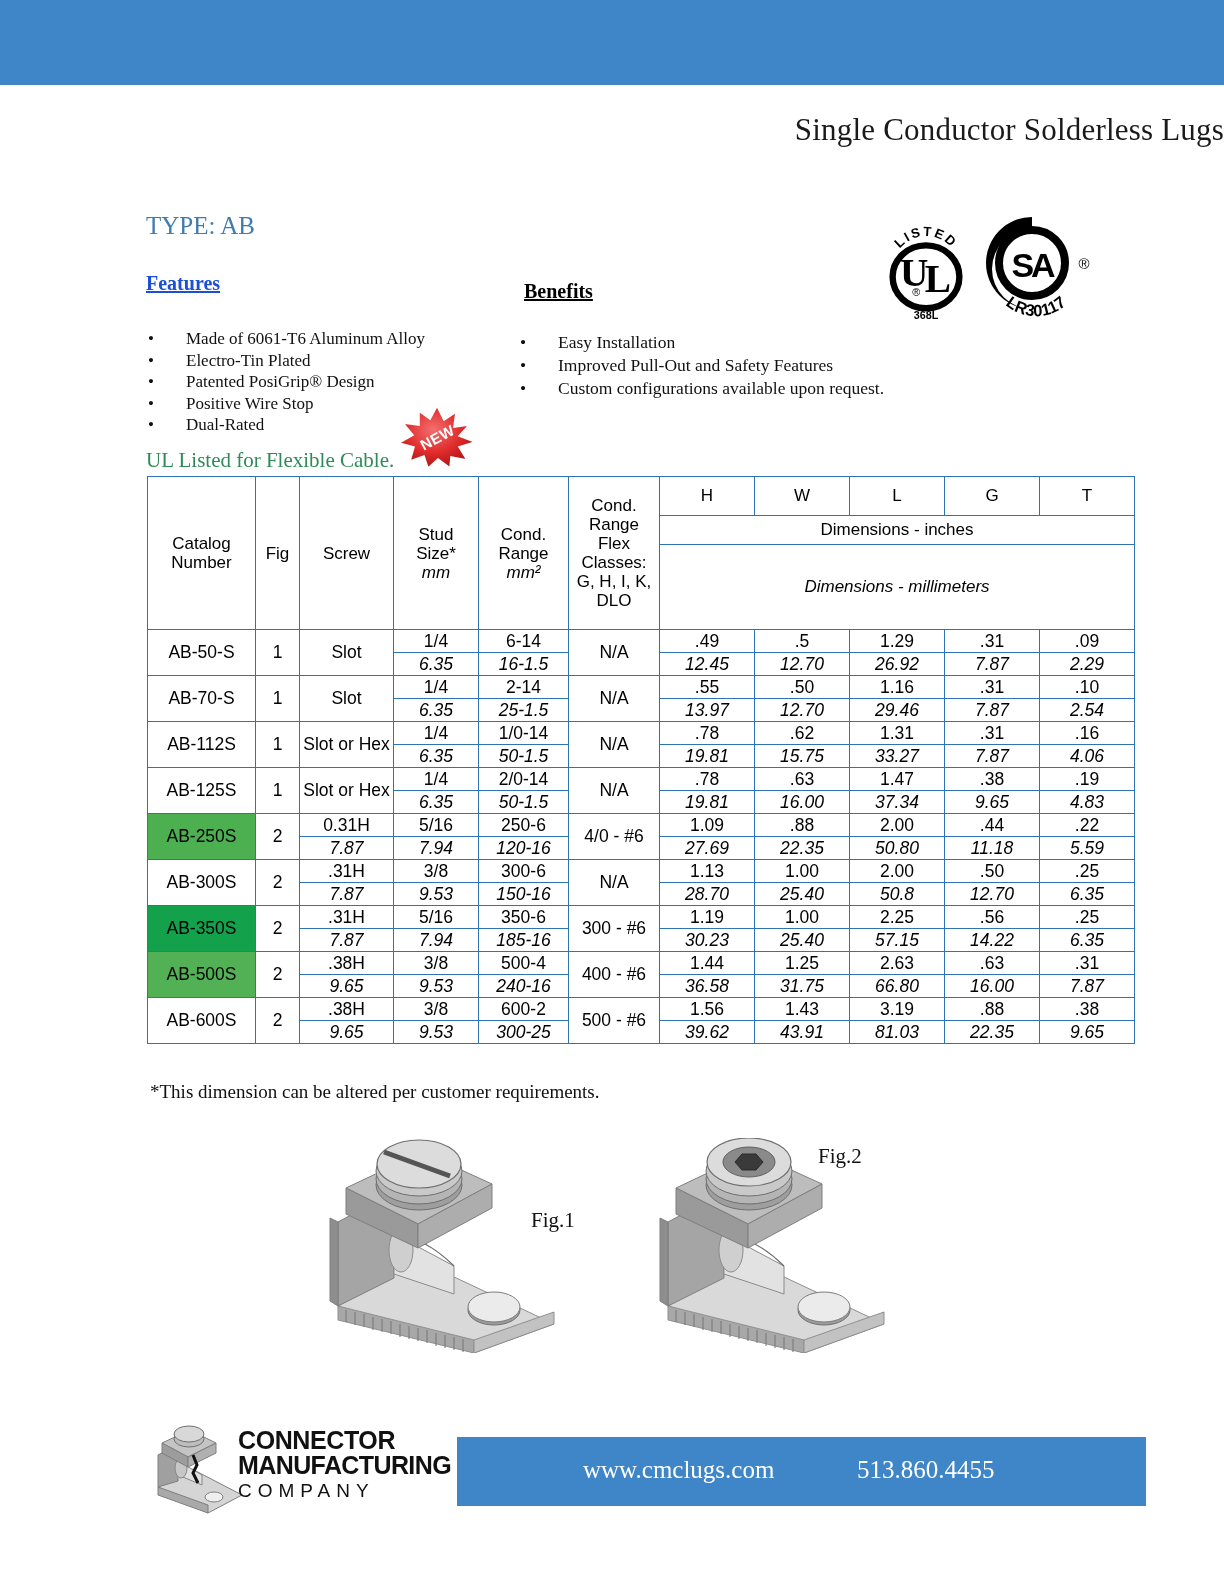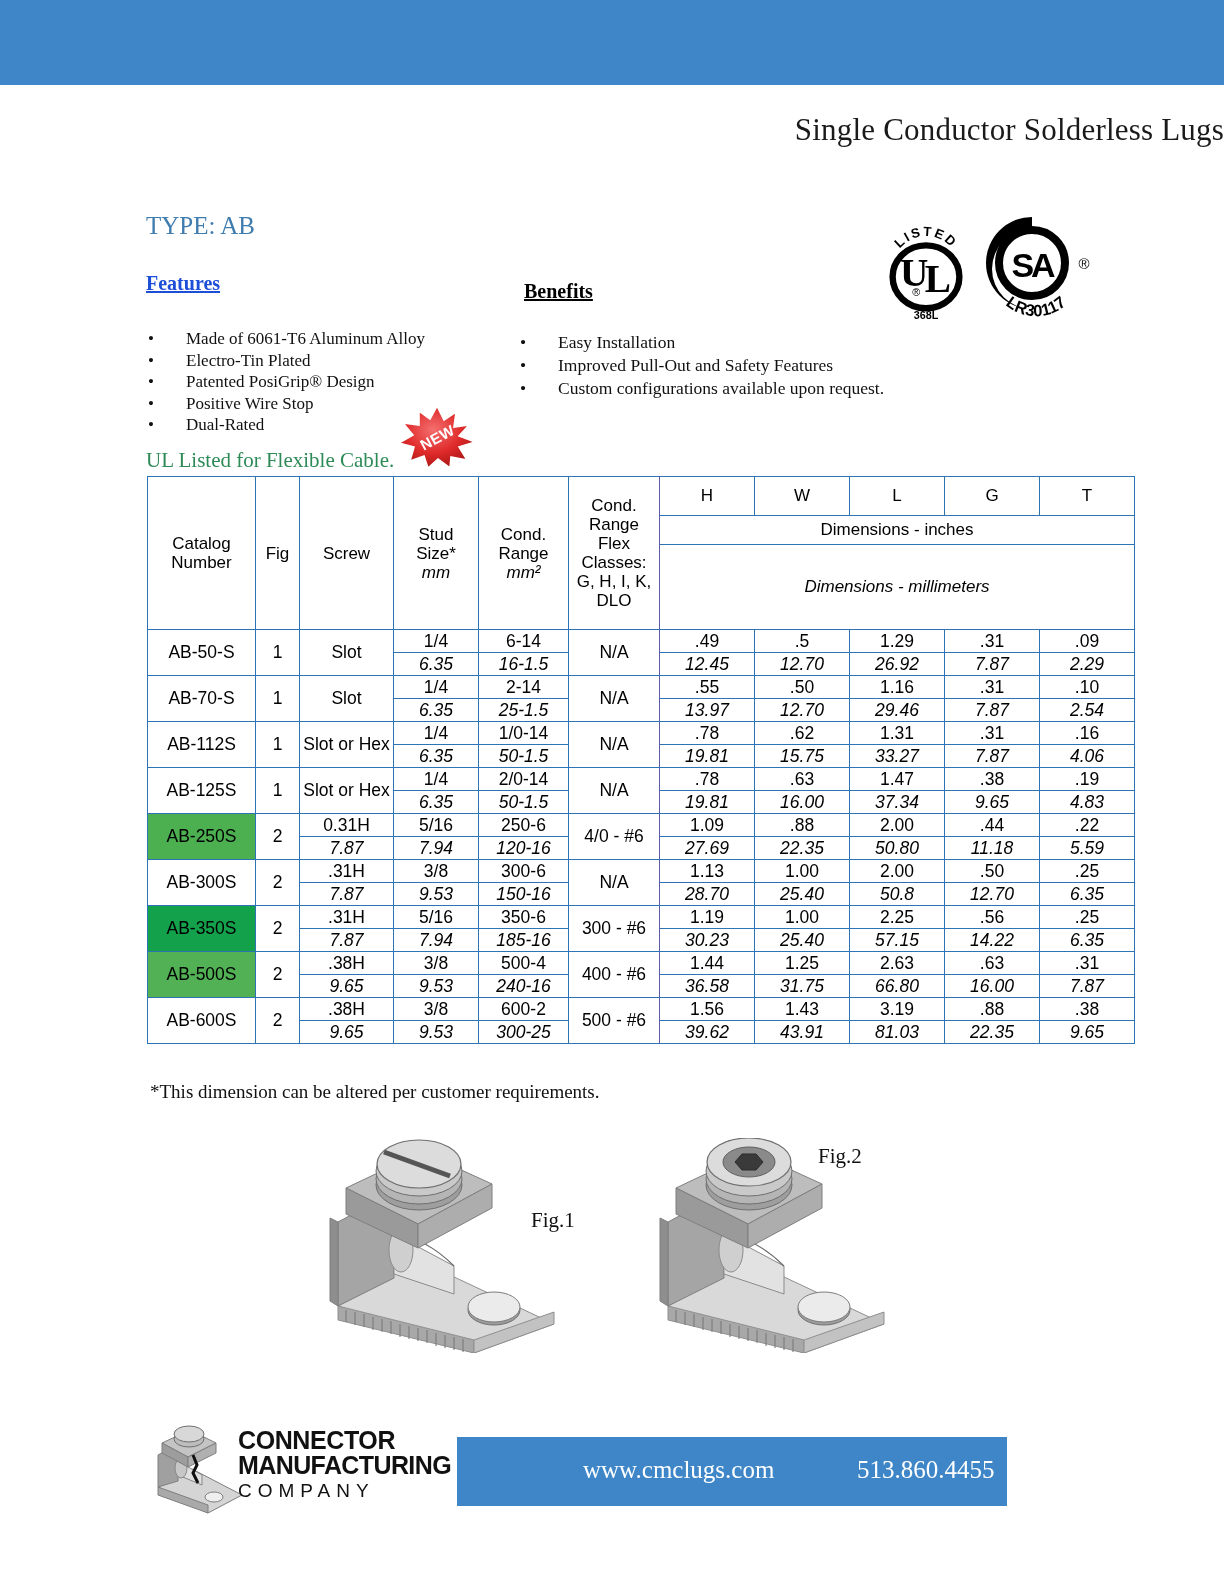--- a/index.html
+++ b/index.html
@@ -138,21 +138,21 @@
   .footer-logo{position:absolute;left:150px;top:1425px;width:280px;height:90px;}
   .logo-text{
     position:absolute;left:238px;top:1428px;
     font-family:"Liberation Sans", sans-serif;
     color:#111;
   }
   .lt1{font-size:25px;font-weight:bold;letter-spacing:-0.4px;line-height:25px;}
   .lt2{font-size:25px;font-weight:bold;letter-spacing:-0.6px;line-height:25px;}
   .lt3{font-size:19px;font-weight:400;letter-spacing:6px;line-height:26px;}
   .footer-bar{
-    position:absolute;left:457px;top:1437px;width:550px;height:69px;
+    position:absolute;left:457px;top:1437px;width:689px;height:69px;
     background:#3E86C7;
   }
   .footer-bar .fb-txt{
     position:absolute;top:19px;
     font-family:"Liberation Serif", serif;
     font-size:25px;color:#ffffff;
   }
   .fb-web{left:126px;}
   .fb-phone{left:400px;}
 </style>

